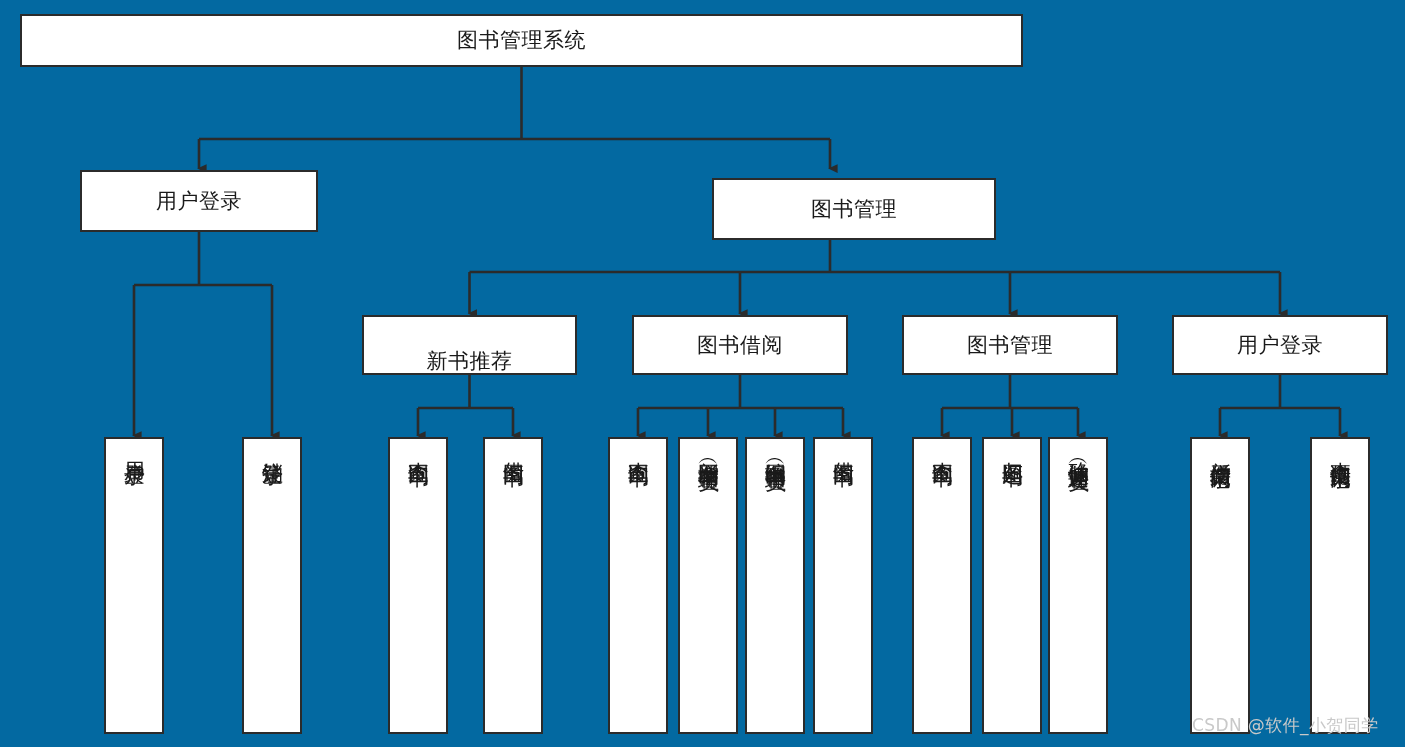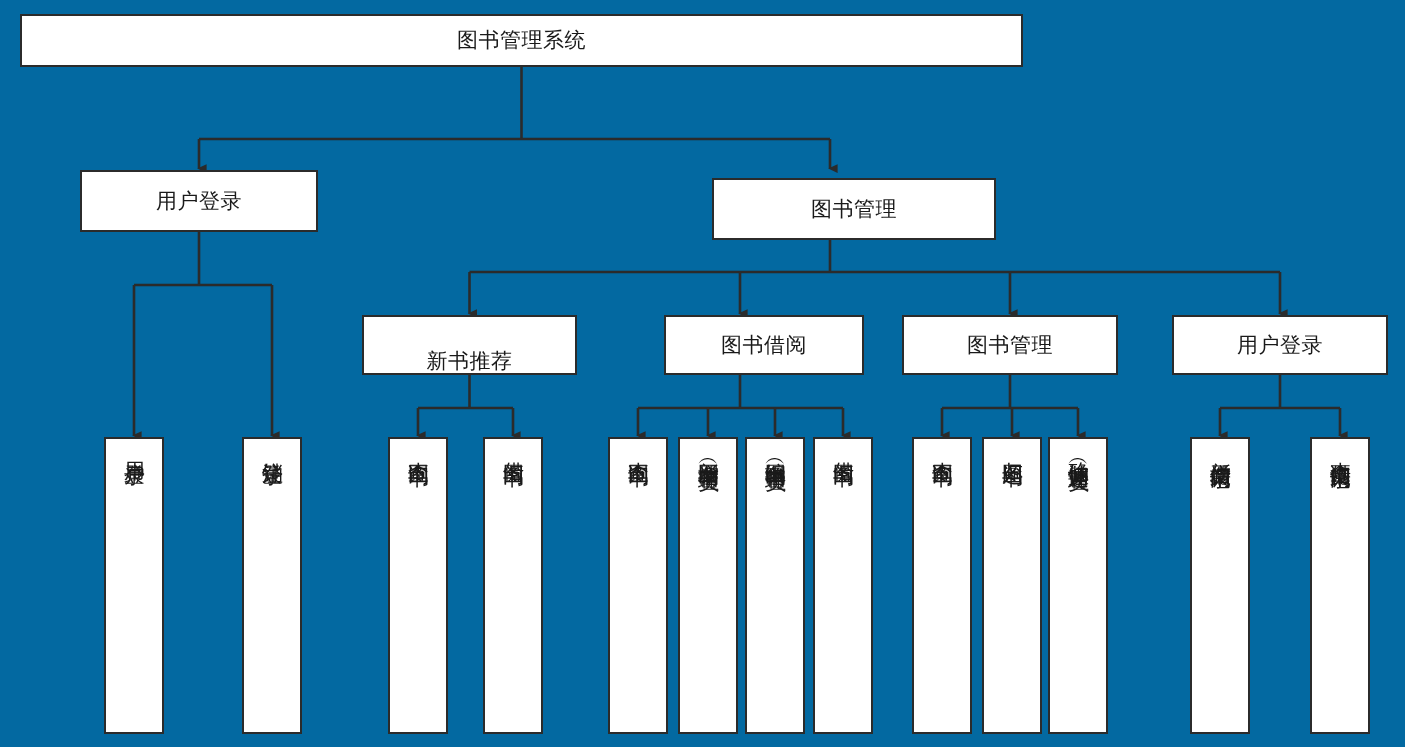--- a/index.html
+++ b/index.html
@@ -127,21 +127,21 @@
       </div>
       <div class="node-box horizontal" style="left: 80px; top: 170px; width: 238px; height: 62px;">
         <span class="node-label">用户登录</span>
       </div>
       <div class="node-box horizontal" style="left: 712px; top: 170px; width: 284px; height: 62px; margin-top: 8px;">
         <span class="node-label">图书管理</span>
       </div>
       <div class="node-box horizontal" style="left: 362px; top: 315px; width: 215px; height: 60px; align-items: flex-end;">
         <span class="node-label">新书推荐</span>
       </div>
-      <div class="node-box horizontal" style="left: 632px; top: 315px; width: 200px; height: 60px; margin-left: 32px;">
+      <div class="node-box horizontal" style="left: 632px; top: 315px; width: 216px; height: 60px;">
         <span class="node-label">图书借阅</span>
       </div>
       <div class="node-box horizontal" style="left: 902px; top: 315px; width: 216px; height: 60px;">
         <span class="node-label">图书管理</span>
       </div>
       <div class="node-box horizontal" style="left: 1172px; top: 315px; width: 216px; height: 60px;">
         <span class="node-label">用户登录</span>
       </div>
       <div class="node-box vertical" style="left: 104px; top: 437px; width: 60px; height: 297px;">
         <span class="node-label">用户登录</span>
@@ -177,14 +177,15 @@
         <span class="node-label">确认归还（管理员）</span>
       </div>
       <div class="node-box vertical" style="left: 1190px; top: 437px; width: 60px; height: 297px;">
         <span class="node-label">新增借阅记录</span>
       </div>
       <div class="node-box vertical" style="left: 1310px; top: 437px; width: 60px; height: 297px;">
         <span class="node-label">查询借阅记录</span>
       </div>
     </div>
 
+  <div class="watermark" style="left: 1192px; top: 714px;">CSDN @软件_小贺同学</div>
 
 </div>
 
 </body></html>

